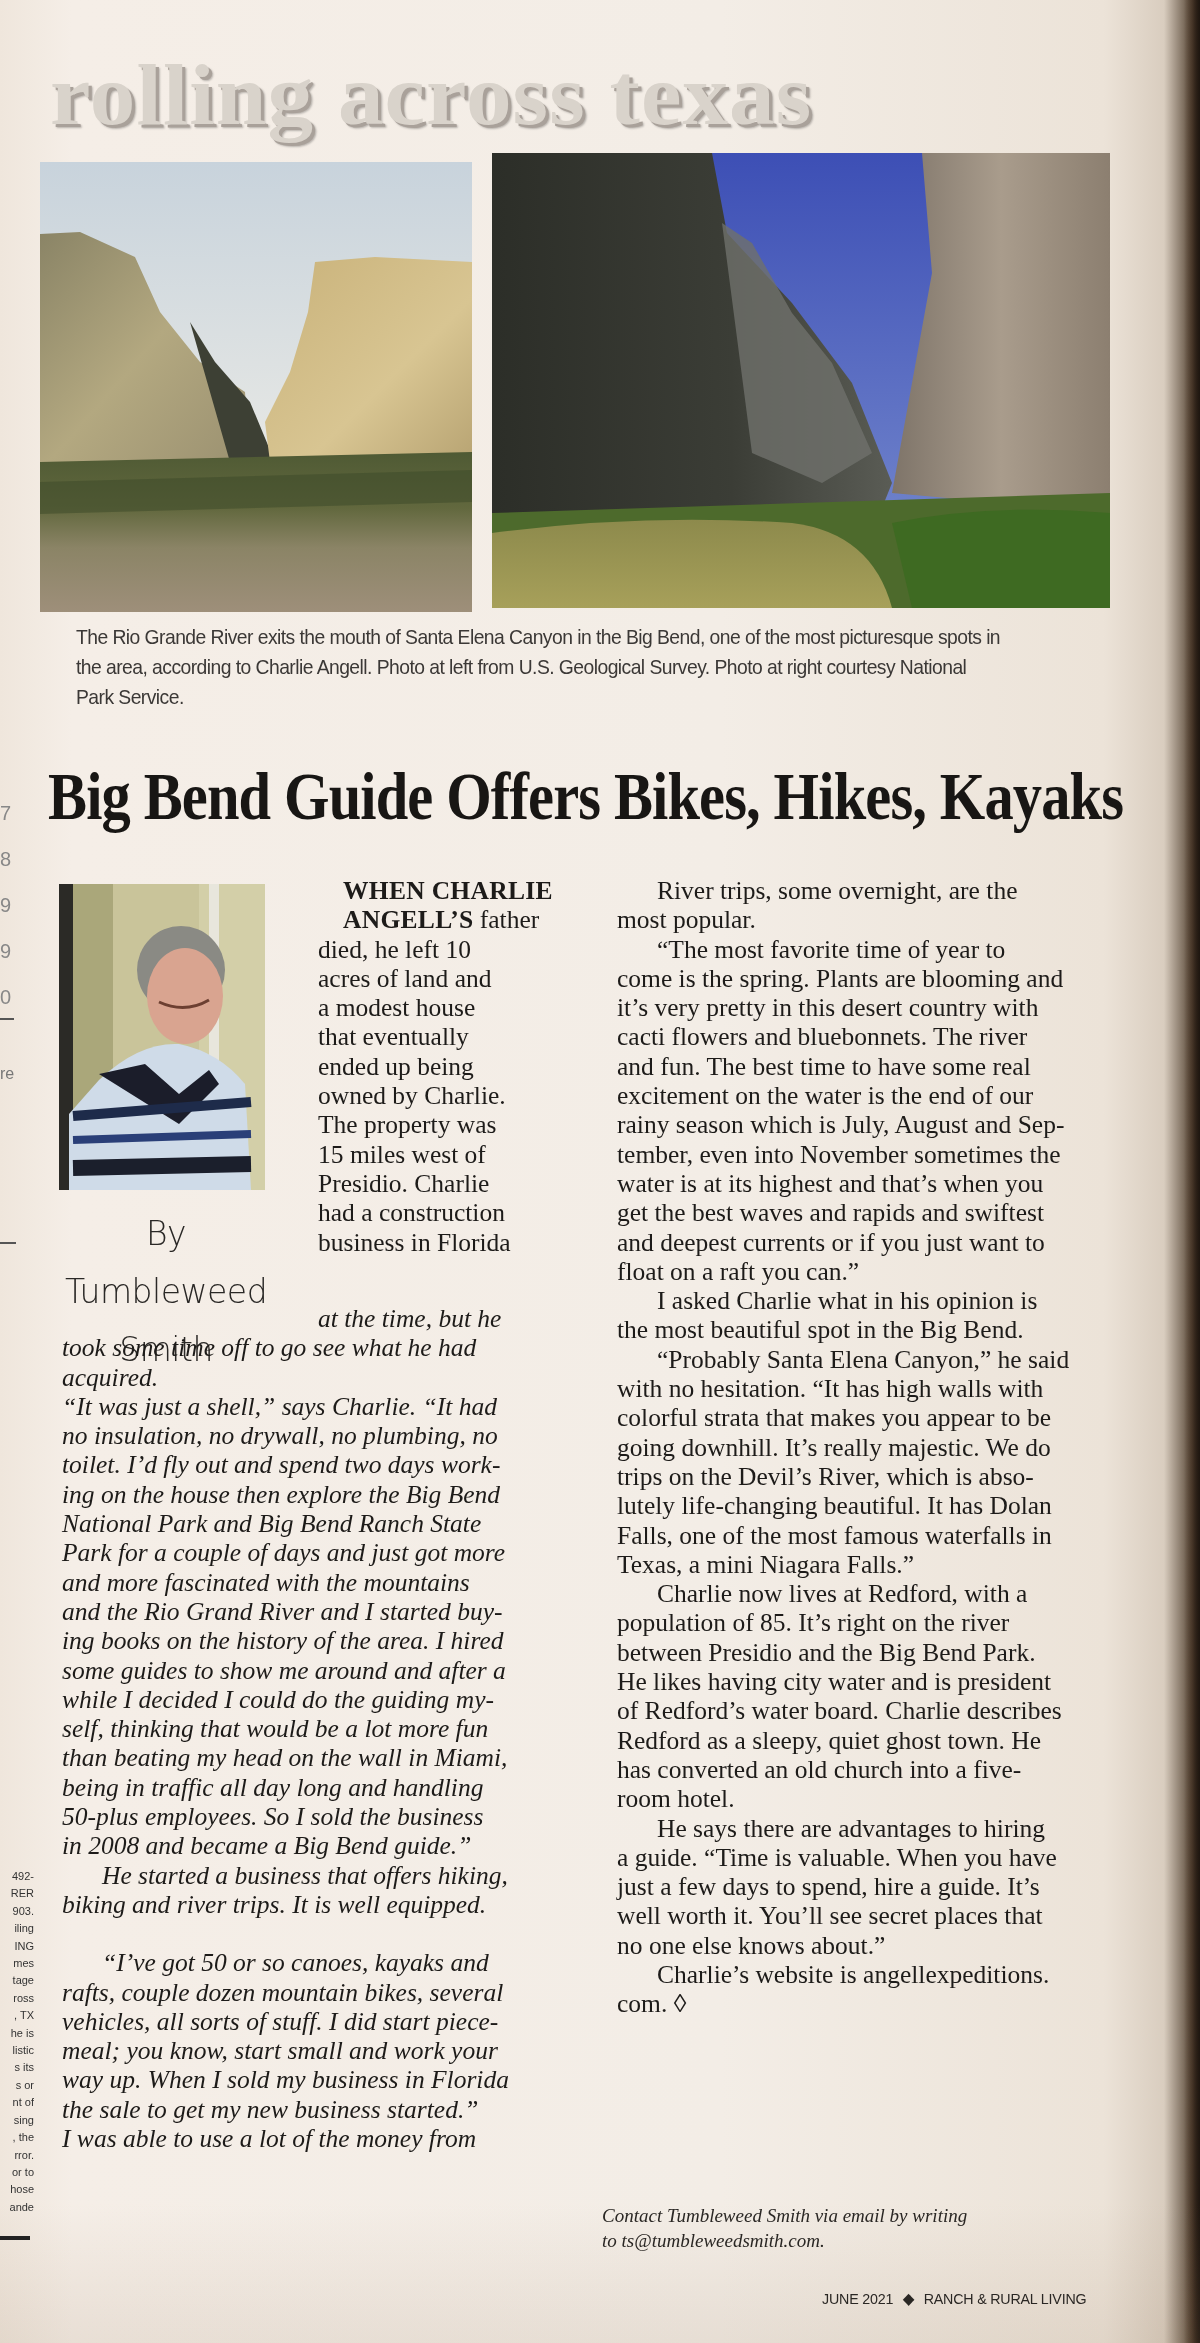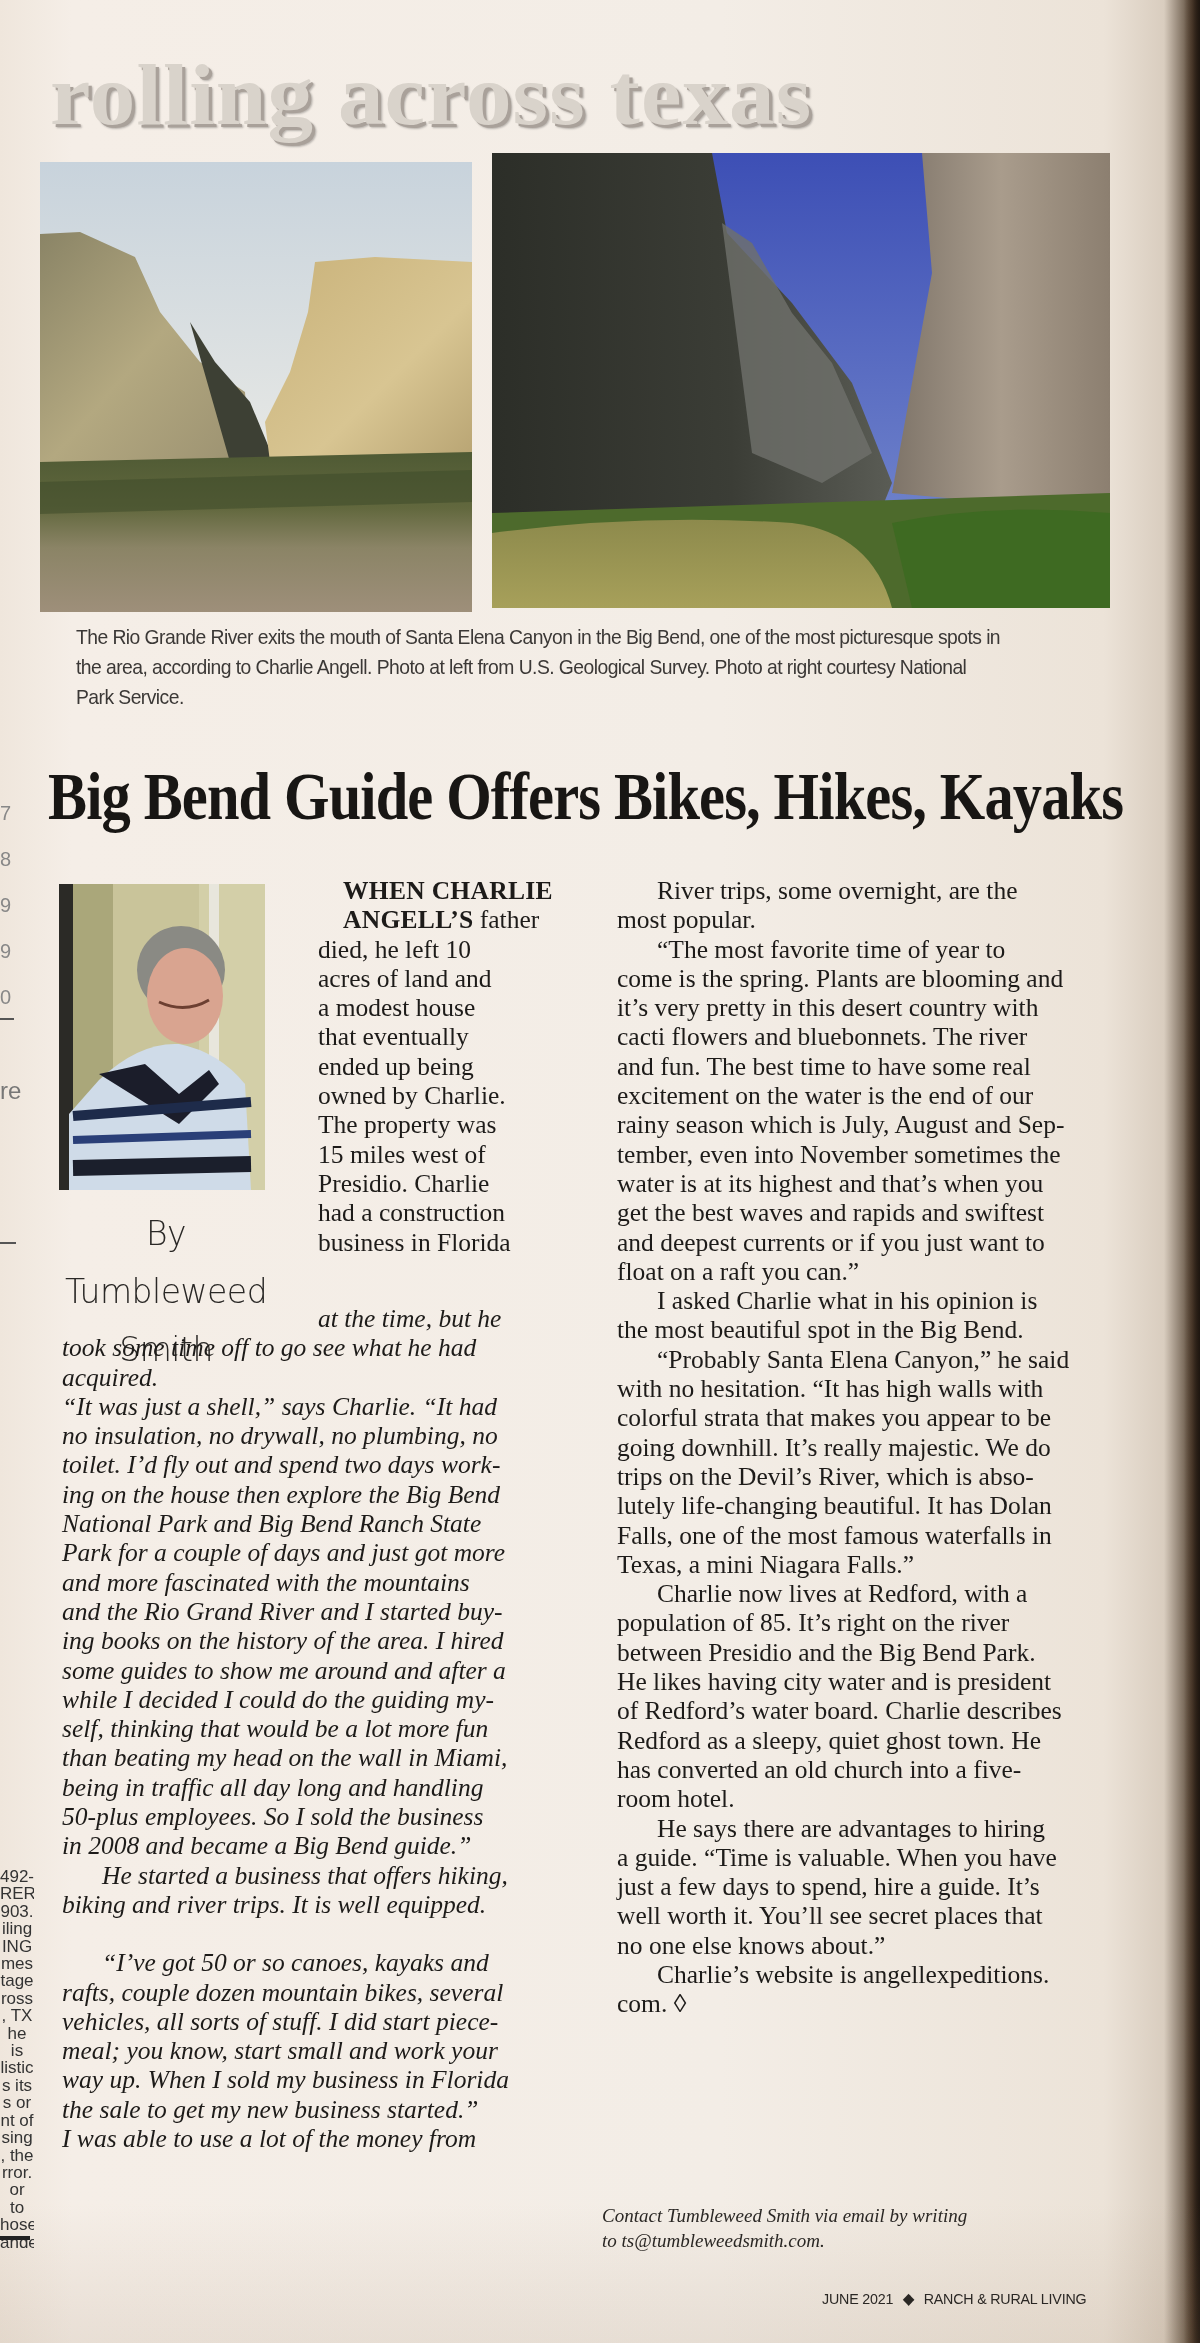--- a/index.html
+++ b/index.html
@@ -86,25 +86,25 @@
       font-family: "Liberation Sans", sans-serif; font-size: 15px;
       color: #2a2724; letter-spacing: -0.2px; white-space: nowrap;
       transform: scaleX(0.95); transform-origin: left;
     }
     .footer .diamond { display: inline-block; margin: 0 10px; font-size: 16px; }
     .margin-spill {
       position: absolute; left: 0; color: #3b3836;
       font-family: "Liberation Sans", sans-serif;
     }
     .spill-numbers { top: 790px; font-size: 20px; line-height: 46px; width: 20px; color: #888; }
-    .spill-re { top: 1065px; font-size: 24px; color: #777; margin-top: 12px; }
+    .spill-re { top: 1065px; font-size: 16px; color: #777; }
     .spill-rule { position: absolute; left: 0; height: 2px; background: #555; }
     .spill-small {
-      top: 1868px; width: 34px; text-align: center;
-      font-size: 17px; line-height: 17.4px; color: #333; overflow: hidden;
+      top: 1868px; width: 34px; text-align: right;
+      font-size: 11px; line-height: 17.4px; color: #333; overflow: hidden;
     }
   </style>
 </head>
 <body>
 
 <div class="page-edge"></div>
 <div class="bottom-shade"></div>
 
 <div class="margin-spill spill-numbers">
   <div>7</div>

